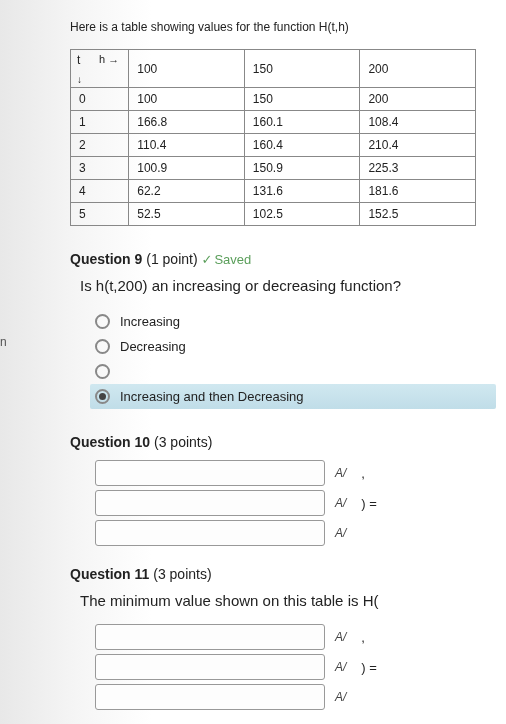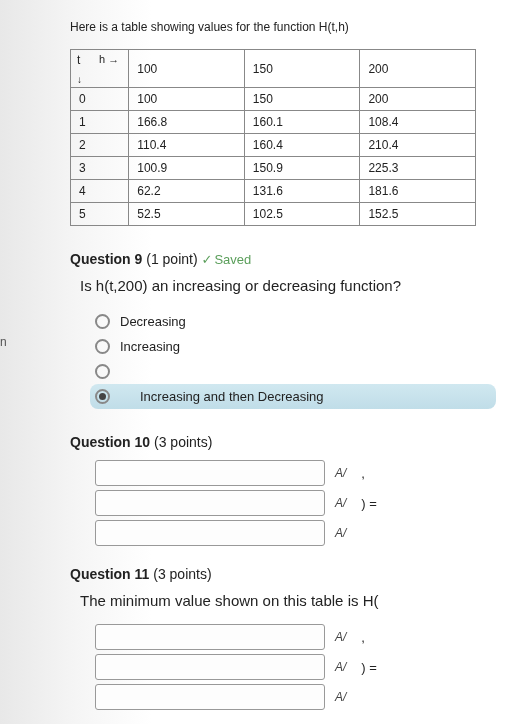--- a/index.html
+++ b/index.html
@@ -72,26 +72,25 @@
       margin-bottom: 25px;
     }
     .option {
       display: flex;
       align-items: center;
       padding: 5px 0;
       font-size: 13px;
     }
     .option.selected {
       background: linear-gradient(to bottom, #d0e8f0, #c0dde8);
-      border-radius: 8px;
+      border-radius: 2px;
       margin-left: -5px;
       padding-left: 5px;
       margin-right: -20px;
       padding-right: 20px;
-      gap: 20px;
     }
     .radio {
       width: 15px;
       height: 15px;
       border: 2px solid #888;
       border-radius: 50%;
       margin-right: 10px;
       display: flex;
       align-items: center;
       justify-content: center;
@@ -197,27 +196,27 @@
     <span class="saved">
       <span class="check">✓</span><span>Saved</span>
     </span>
   </div>
   <div class="question-text">Is h(t,200) an increasing or decreasing function?</div>
   <div class="options">
     <div class="option">
       <span class="radio">
           <span class="dot"></span>
         </span>
-      <span>Decreasing</span>
+      <span>Increasing</span>
     </div>
     <div class="option">
       <span class="radio">
           <span class="dot"></span>
         </span>
-      <span>Increasing</span>
+      <span>Decreasing</span>
     </div>
     <div class="option">
       <span class="radio">
           <span class="dot"></span>
         </span>
     </div>
     <div class="option selected">
       <span class="radio checked">
           <span class="dot"></span>
         </span>

